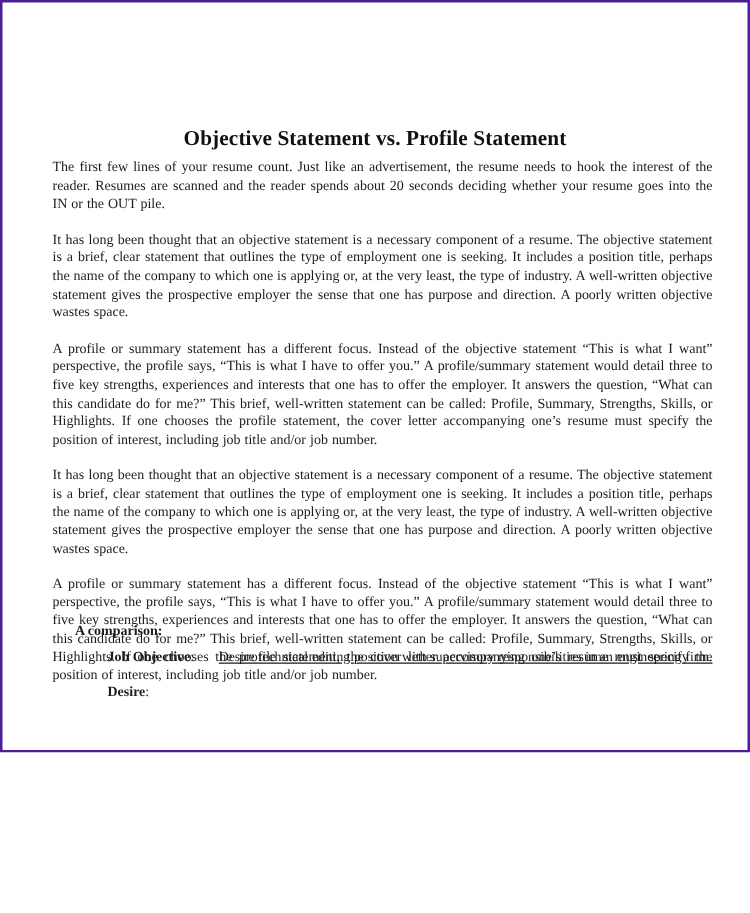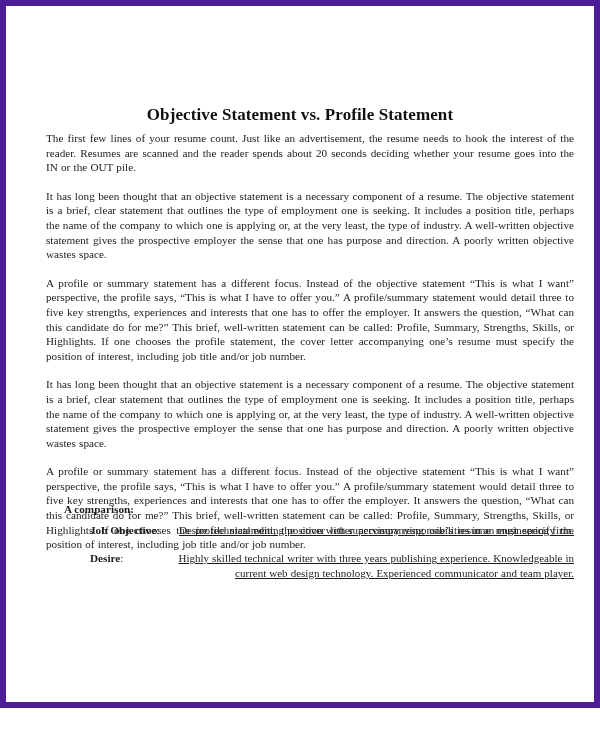--- a/index.html
+++ b/index.html
@@ -3,23 +3,23 @@
 <meta charset="utf-8">
 <style>
   html, body {
     margin: 0;
     padding: 0;
     background: #ffffff;
   }
   .page {
     position: relative;
     width: 600px;
-    height: 708px;
+    height: 602px;
     background: #ffffff;
-    border: 6px solid #4c1d95;
+    border: 2px solid #4c1d95;
     box-sizing: border-box;
     overflow: hidden;
     font-family: "Liberation Serif", "DejaVu Serif", serif;
     color: #1a1a1a;
   }
   .doc-title {
     position: absolute;
     left: 0;
     right: 0;
     top: 88px;
@@ -103,17 +103,16 @@
   <div class="comparison-block">
     <div class="comparison-heading">A comparison:</div>
 
     <div class="comparison-row">
       <div class="row-label"><span>Job Objective</span><span class="colon">:</span></div>
       <div class="row-desc">Desire technical editing position with supervisory responsibilities in an engineering firm.</div>
     </div>
 
     <div class="comparison-row">
       <div class="row-label"><span>Desire</span><span class="colon">:</span></div>
-      <div class="row-desc">Highly skilled technical writer with three years publishing experience.  Knowledgeable in current web design technology.  Experienced communicator and team player.</div>
     </div>
   </div>
 
 </div>
 
 </body></html>

